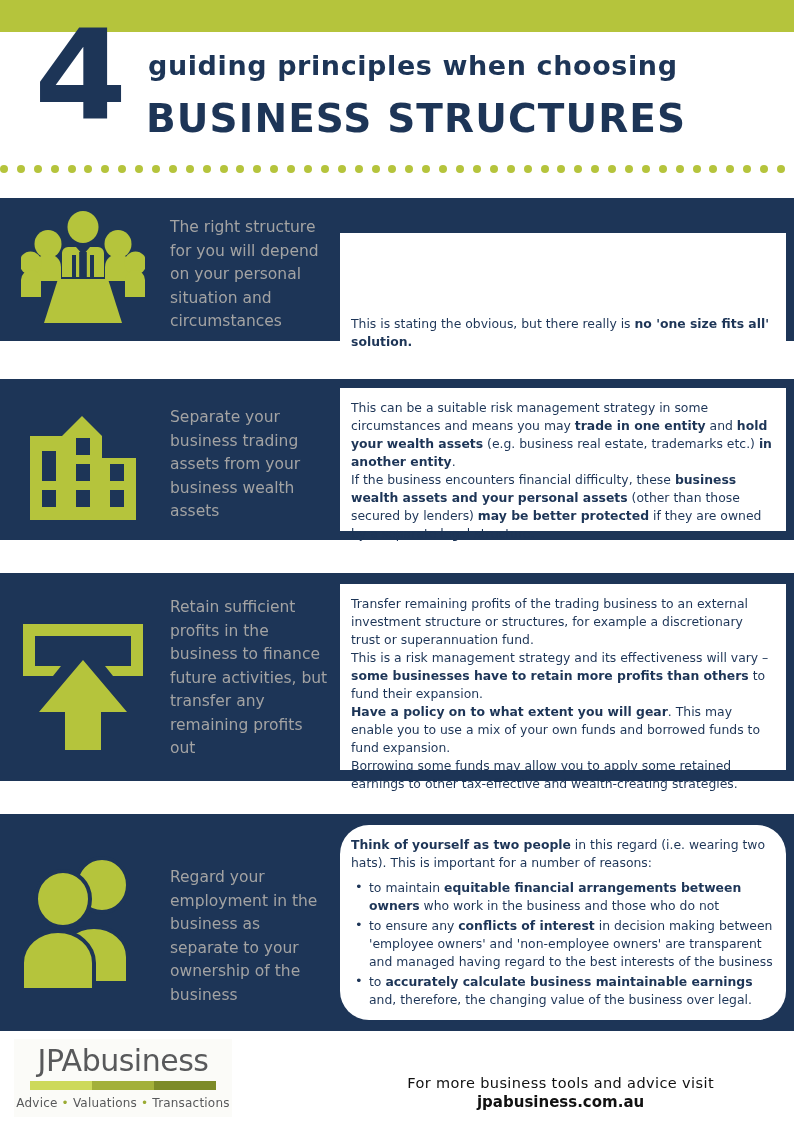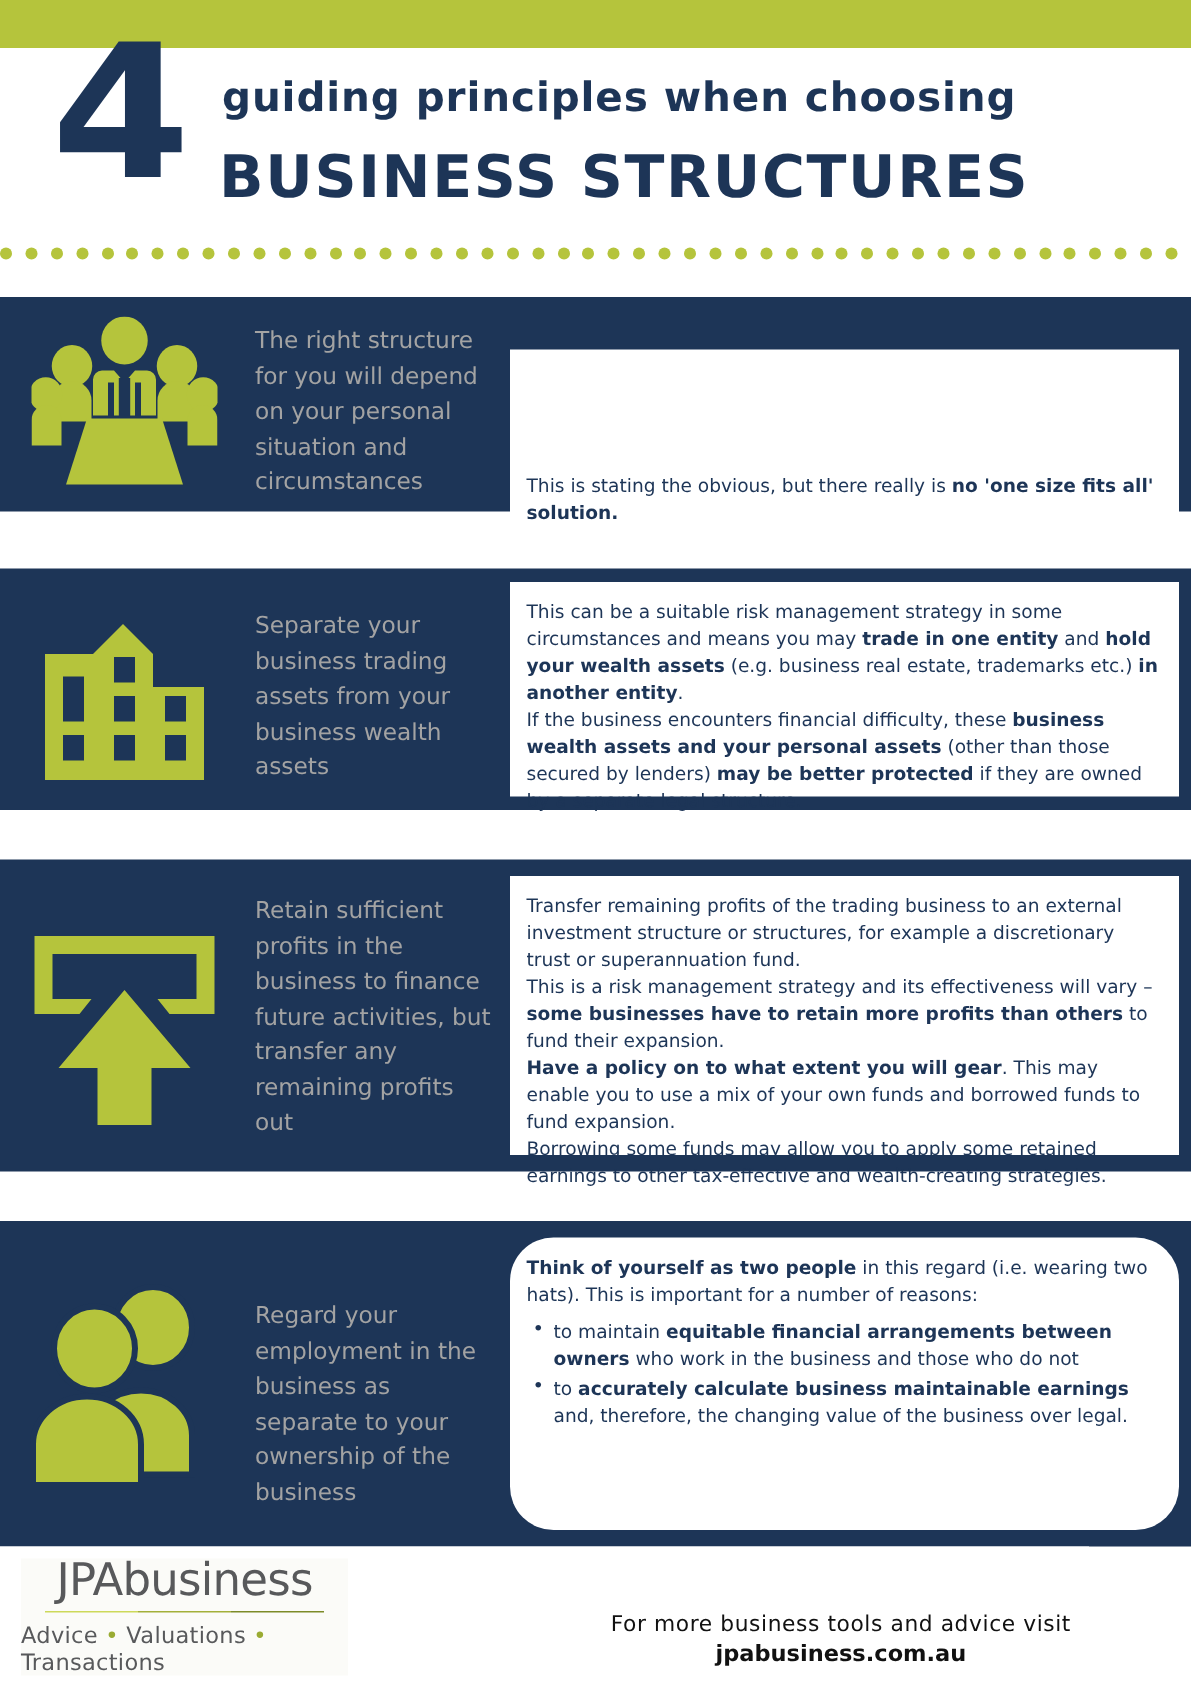--- a/index.html
+++ b/index.html
@@ -107,21 +107,21 @@
     justify-content:center;
   }
   .logo-word{
     font-size:30px; font-weight:400; color:#58595b;
     font-family:"DejaVu Sans", sans-serif; letter-spacing:-0.5px;
     line-height:1;
   }
   .logo-bar{ display:flex; width:186px; height:9px; margin-top:5px; }
   .logo-bar span{ flex:1; height:100%; }
   .logo-tag{
-    margin-top:6px; font-size:15px; color:#58595b; letter-spacing:0.2px;
+    margin-top:6px; font-size:12px; color:#58595b; letter-spacing:0.2px;
     font-family:"DejaVu Sans", sans-serif;
   }
   .logo-tag i{ color:#9aab33; font-style:normal; }
   .footer-cta{
     position:absolute; right:12px; top:44px; text-align:center;
     font-family:"DejaVu Sans", sans-serif;
   }
   .footer-cta .line1{ font-size:14.5px; color:#111111; letter-spacing:0.4px; }
   .footer-cta .line2{ font-size:15px; font-weight:700; color:#111111; margin-top:2px; }
 
@@ -279,20 +279,21 @@
           <path d="M6 137 v-27 a36 32 0 0 1 72 0 v27 z"></path>
         </g>
       </svg>
     </div>
     <div class="summary">Regard your employment in the business as separate to your ownership of the business</div>
     <div class="card">
       <div class="card-body">
           <p><b>Think of yourself as two people</b><span> in this regard (i.e. wearing two hats). This is important for a number of reasons:</span></p>
           <ul>
             <li><span>to maintain </span><b>equitable financial arrangements between owners</b><span> who work in the business and those who do not</span></li>
+            <li><span>to ensure any </span><b>conflicts of interest</b><span> in decision making between 'employee owners' and 'non-employee owners' are transparent and managed having regard to the best interests of the business</span></li>
             <li><span>to </span><b>accurately calculate business maintainable earnings</b><span> and, therefore, the changing value of the business over legal.</span></li>
           </ul>
         </div>
     </div>
   </div>
 
   <div class="footer">
     <div class="logo-box">
       <div class="logo-word">JPAbusiness</div>
       <div class="logo-bar" id="logo-bar">

